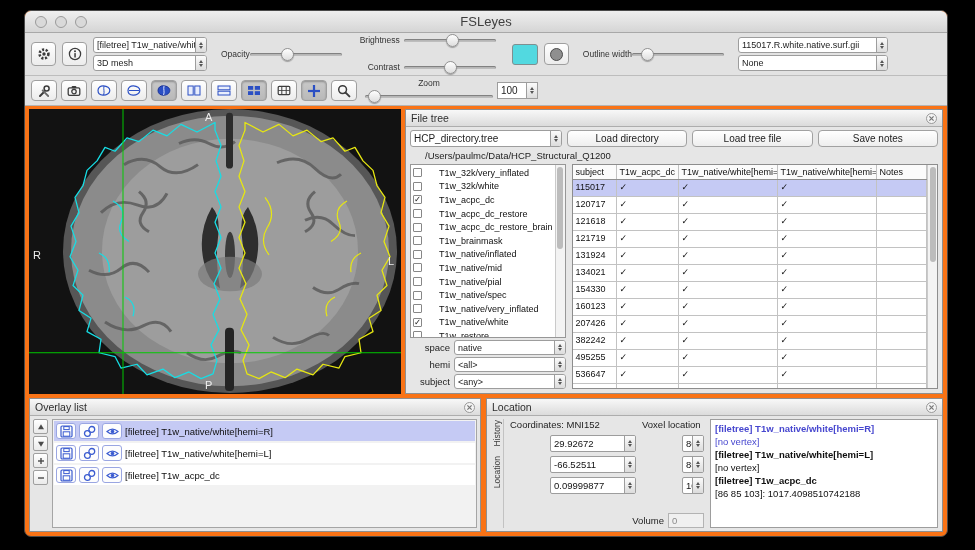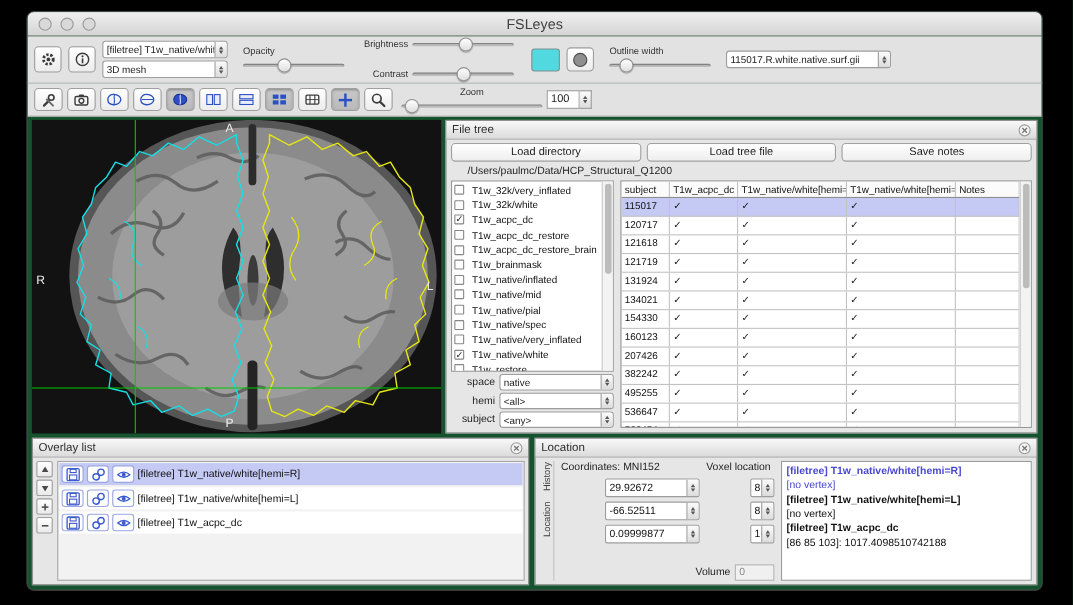--- a/index.html
+++ b/index.html
@@ -1,18 +1,18 @@
 <!DOCTYPE html>
 <html><head>
 <meta charset="utf-8">
 <style>
 *{box-sizing:border-box;margin:0;padding:0;}
 html,body{width:975px;height:550px;background:#000;overflow:hidden;
   font-family:"Liberation Sans","DejaVu Sans",sans-serif;}
-.window{position:absolute;left:24px;top:10px;width:924px;height:527px;background:#14532d;
+.window{position:absolute;left:24px;top:10px;width:924px;height:527px;background:#f97316;
   border:1px solid #4a4a4a;border-radius:7px;overflow:hidden;display:flex;flex-direction:column;
   box-shadow:0 12px 30px rgba(0,0,0,.55);}
 .titlebar{flex:0 0 22px;background:linear-gradient(#efefef,#d5d5d5);border-bottom:1px solid #a8a8a8;
   position:relative;display:flex;align-items:center;justify-content:center;}
 .traffic{position:absolute;left:10px;top:5px;display:flex;gap:8px;}
 .traffic span{width:12px;height:12px;border-radius:50%;background:#d9d9d9;border:1px solid #9a9a9a;}
 .title{font-size:13px;color:#3f3f3f;}
 .toolbar{display:flex;align-items:center;padding:0 6px;gap:6px;background:#e2e2e2;}
 .toolbar1{flex:0 0 40px;border-bottom:1px solid #bdbdbd;}
 .toolbar2{flex:0 0 30px;border-bottom:1px solid #b4b4b4;gap:4px;}
@@ -20,21 +20,21 @@
   display:flex;align-items:center;justify-content:center;flex:0 0 auto;}
 .tbtn2{width:26px;height:21px;}
 .tbtn.sel{background:linear-gradient(#c9c9c9,#b9b9b9);box-shadow:inset 0 1px 2px rgba(0,0,0,.3);}
 .combo-stack{display:flex;flex-direction:column;gap:2px;flex:0 0 auto;}
 .combo{height:16px;background:#fff;border:1px solid #9d9d9d;border-radius:3px;display:flex;align-items:center;overflow:hidden;}
 .combo .cval{flex:1;font-size:9px;color:#1d1d1d;padding:0 3px;white-space:nowrap;overflow:hidden;}
 .stp{width:11px;align-self:stretch;border-left:1px solid #9d9d9d;background:linear-gradient(#fbfbfb,#dcdcdc);
   display:flex;flex-direction:column;align-items:center;justify-content:center;gap:1px;flex:0 0 auto;}
 .arr-up{width:0;height:0;border-left:2.5px solid transparent;border-right:2.5px solid transparent;border-bottom:3.5px solid #555;}
 .arr-dn{width:0;height:0;border-left:2.5px solid transparent;border-right:2.5px solid transparent;border-top:3.5px solid #555;}
-.slider-group{display:flex;flex-direction:column;flex:0 0 auto;}
+.slider-group{display:flex;flex-direction:row;align-items:center;flex:0 0 auto;}
 .slabel{font-size:8.5px;color:#333;line-height:11px;}
 .hslider{position:relative;height:15px;flex:0 0 auto;}
 .hslider .track{position:absolute;left:0;right:0;top:6px;height:3px;background:#bdbdbd;border-radius:2px;
   box-shadow:inset 0 1px 1px rgba(0,0,0,.35);}
 .hslider .thumb{position:absolute;top:1px;width:13px;height:13px;border-radius:50%;
   background:linear-gradient(#fefefe,#dedede);border:1px solid #919191;box-shadow:0 1px 1px rgba(0,0,0,.3);}
 .bc-group{display:flex;flex-direction:column;gap:1px;flex:0 0 auto;}
 .bc-row{display:flex;align-items:center;gap:4px;}
 .bc-row .slabel{width:46px;text-align:right;}
 .swatch{width:26px;height:21px;border:1px solid #7f8f90;border-radius:3px;background:#52d9e0;flex:0 0 auto;}
@@ -57,21 +57,21 @@
 .filetree{flex:1;}
 .ft-controls{display:flex;gap:5px;padding:3px 4px 2px;align-items:center;}
 .ft-combo{width:152px;height:17px;}
 .btn{flex:1;height:17px;border:1px solid #a1a1a1;border-radius:4px;background:linear-gradient(#fff,#eee);
   font-size:10px;color:#1d1d1d;display:flex;align-items:center;justify-content:center;white-space:nowrap;overflow:hidden;}
 .ft-path{font-size:9.5px;color:#1d1d1d;padding:1px 19px 3px;white-space:nowrap;overflow:hidden;}
 .ft-body{flex:1;display:flex;gap:6px;padding:0 4px 4px;min-height:0;}
 .ft-left{flex:0 0 148px;display:flex;flex-direction:column;min-height:0;}
 .ft-listwrap{flex:1;border:1px solid #979797;background:#fff;display:flex;min-height:0;}
 .ft-list{flex:1;overflow:hidden;padding:1px 0;}
-.ft-row{display:flex;align-items:center;gap:7px;height:13.6px;padding:0 2px;}
+.ft-row{display:flex;align-items:center;gap:17px;height:13.6px;padding:0 2px;}
 .cb{flex:0 0 9px;width:9px;height:9px;border:1px solid #878787;border-radius:1px;background:#fff;
   font-size:8.5px;line-height:7px;text-align:center;color:#1d1d1d;}
 .ft-label{font-size:9px;color:#101010;white-space:nowrap;overflow:hidden;}
 .vscroll{flex:0 0 10px;background:#f3f3f3;border-left:1px solid #cacaca;position:relative;}
 .vthumb{position:absolute;left:1.5px;right:1.5px;border-radius:4px;background:#bcbcbc;}
 .var-row{display:flex;align-items:center;gap:4px;height:15px;margin-top:2px;}
 .var-label{flex:0 0 40px;text-align:right;font-size:9.5px;color:#1d1d1d;}
 .var-combo{flex:1;height:15px;}
 .ft-tablewrap{flex:1;border:1px solid #8d8d8d;background:#fff;display:flex;min-width:0;}
 .ft-table{flex:1;overflow:hidden;}
@@ -192,20 +192,27 @@
         </div>
     </div>
     <div class="combo-stack" style="width:150px;margin-left:8px;">
       <div class="combo">
           <span class="cval">115017.R.white.native.surf.gii</span>
           <span class="stp">
             <span class="arr-up"></span>
             <span class="arr-dn"></span>
           </span>
         </div>
+      <div class="combo">
+          <span class="cval">None</span>
+          <span class="stp">
+            <span class="arr-up"></span>
+            <span class="arr-dn"></span>
+          </span>
+        </div>
     </div>
   </div>
 
   <div class="toolbar toolbar2">
     <div class="tbtn tbtn2">
         <svg width="14" height="14" viewBox="0 0 14 14">
           <path d="M3 12 L7.5 7.5" stroke="#3c3c3c" stroke-width="2" stroke-linecap="round"></path>
           <circle cx="9.6" cy="4.6" r="2.5" fill="none" stroke="#3c3c3c" stroke-width="1.5"></circle>
           <path d="M11.2 12 L5.6 6.4" stroke="#6b6b6b" stroke-width="1.8" stroke-linecap="round"></path>
         </svg>
@@ -337,20 +344,27 @@
     <div class="panel filetree">
       <div class="panel-title">
           <span>File tree</span>
         <span class="pclose">
             <svg width="7" height="7" viewBox="0 0 7 7">
               <path d="M1.4 1.4 L5.6 5.6 M5.6 1.4 L1.4 5.6" stroke="#777" stroke-width="1.2"></path>
             </svg>
           </span>
         </div>
       <div class="ft-controls">
+        <div class="combo ft-combo">
+            <span class="cval" style="font-size:10px;">HCP_directory.tree</span>
+            <span class="stp">
+              <span class="arr-up"></span>
+              <span class="arr-dn"></span>
+            </span>
+          </div>
         <div class="btn">Load directory</div>
         <div class="btn">Load tree file</div>
         <div class="btn">Save notes</div>
       </div>
       <div class="ft-path">/Users/paulmc/Data/HCP_Structural_Q1200</div>
       <div class="ft-body">
         <div class="ft-left">
           <div class="ft-listwrap">
             <div class="ft-list">
                 <div class="ft-row">

